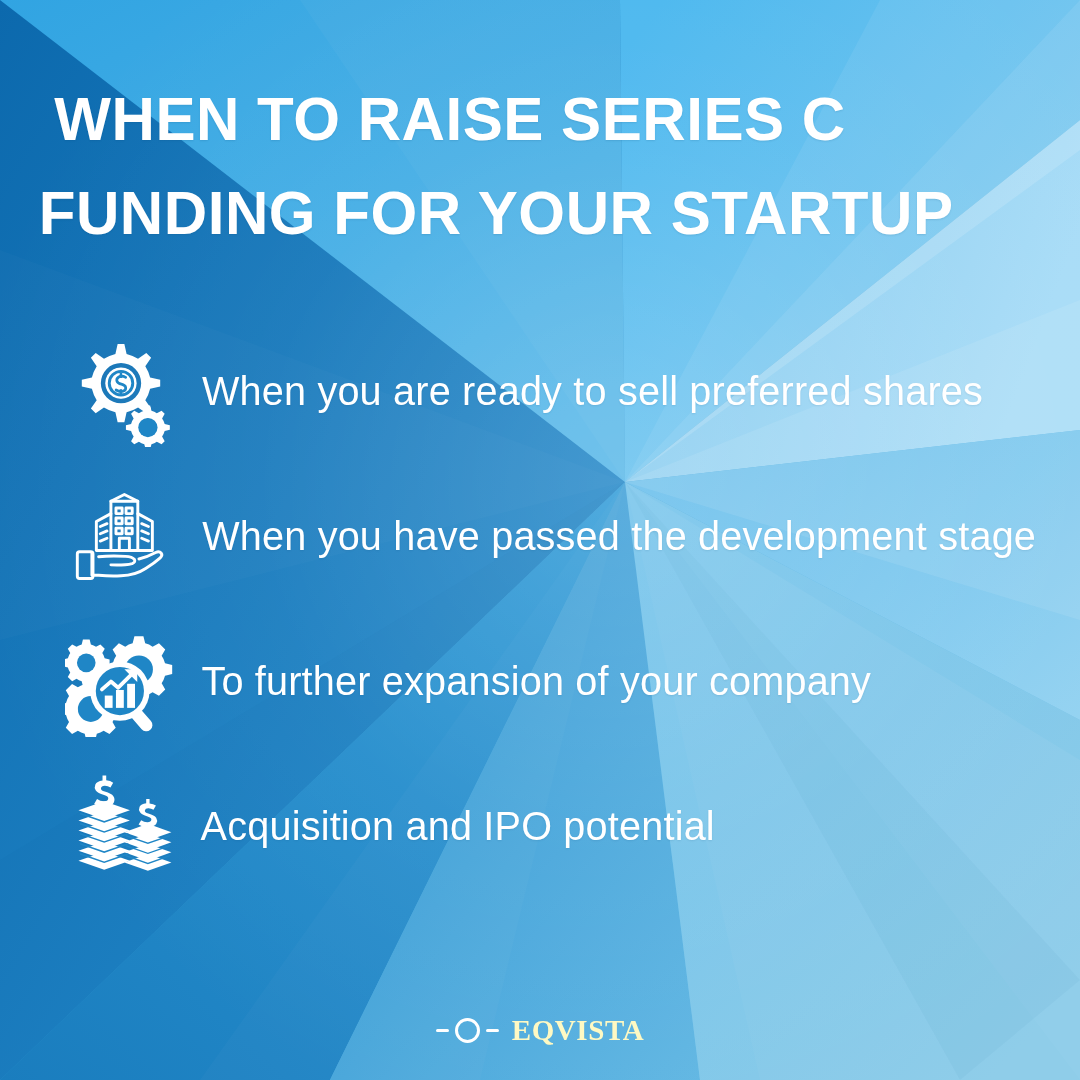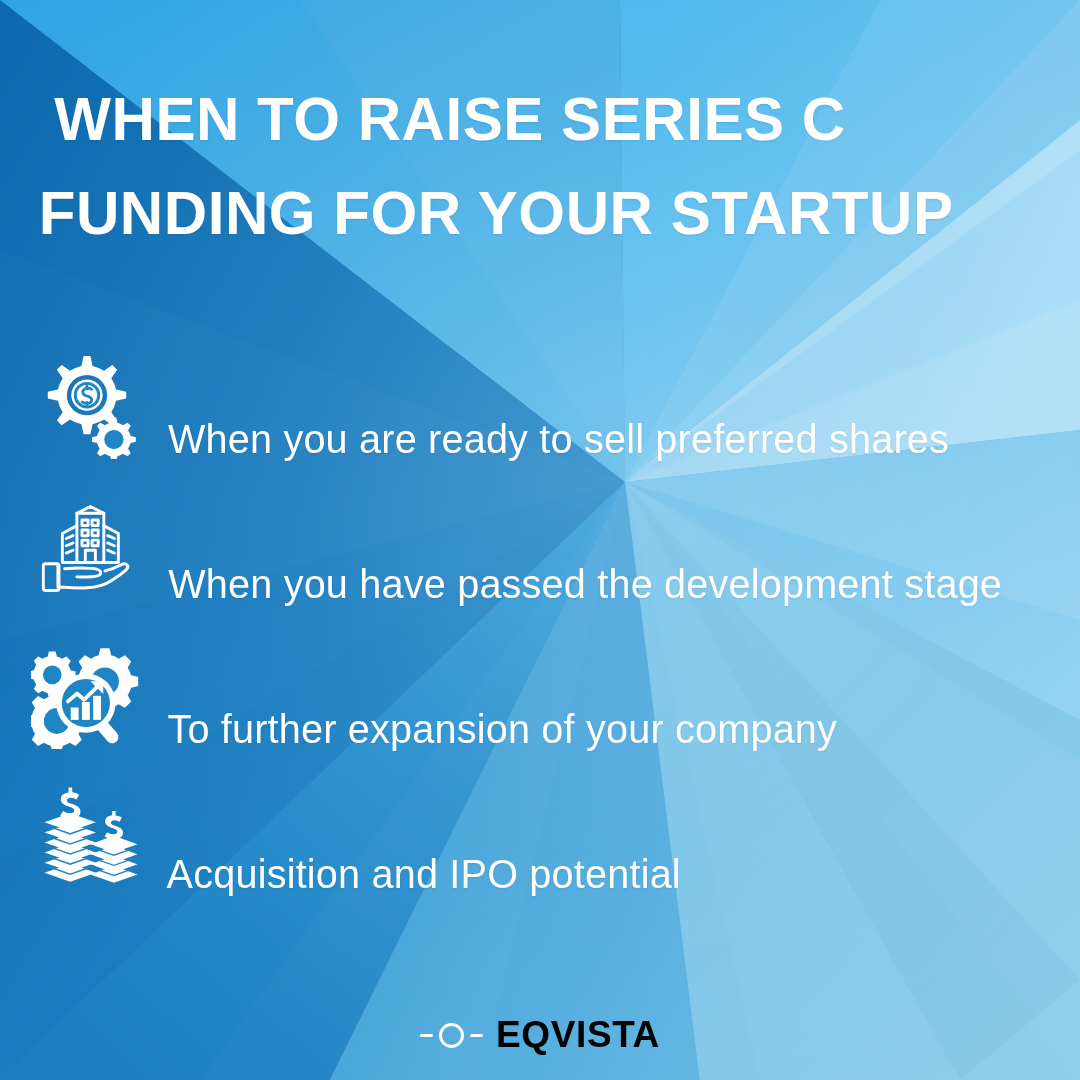--- a/index.html
+++ b/index.html
@@ -60,22 +60,22 @@
   .list-block {
     position: absolute;
     top: 318px;
     left: 0;
     width: 1080px;
   }
   .list-row {
     position: relative;
     height: 145px;
     display: flex;
-    align-items: flex-end;
-    padding-left: 28px;
+    align-items: center;
+    padding-left: 62px;
     box-sizing: border-box;
   }
   .row-icon {
     width: 118px;
     height: 120px;
     flex: 0 0 118px;
     display: flex;
     align-items: center;
     justify-content: center;
   }
@@ -122,24 +122,24 @@
   }
   .logo-ring {
     display: block;
     width: 25px;
     height: 25px;
     border: 3px solid #ffffff;
     border-radius: 50%;
     box-sizing: border-box;
   }
   .logo-word {
-    color: #000000;
-    font-family: Liberation Sans, sans-serif;
+    color: #fef9c3;
+    font-family: Liberation Serif, serif;
     font-weight: bold;
-    font-size: 37px;
+    font-size: 29px;
     letter-spacing: 0.6px;
   }
 </style>
 </head>
 <body>
 
 <div id="poster">
 
   <svg id="bg-layer" viewBox="0 0 1080 1080" preserveAspectRatio="none">
     <defs>

